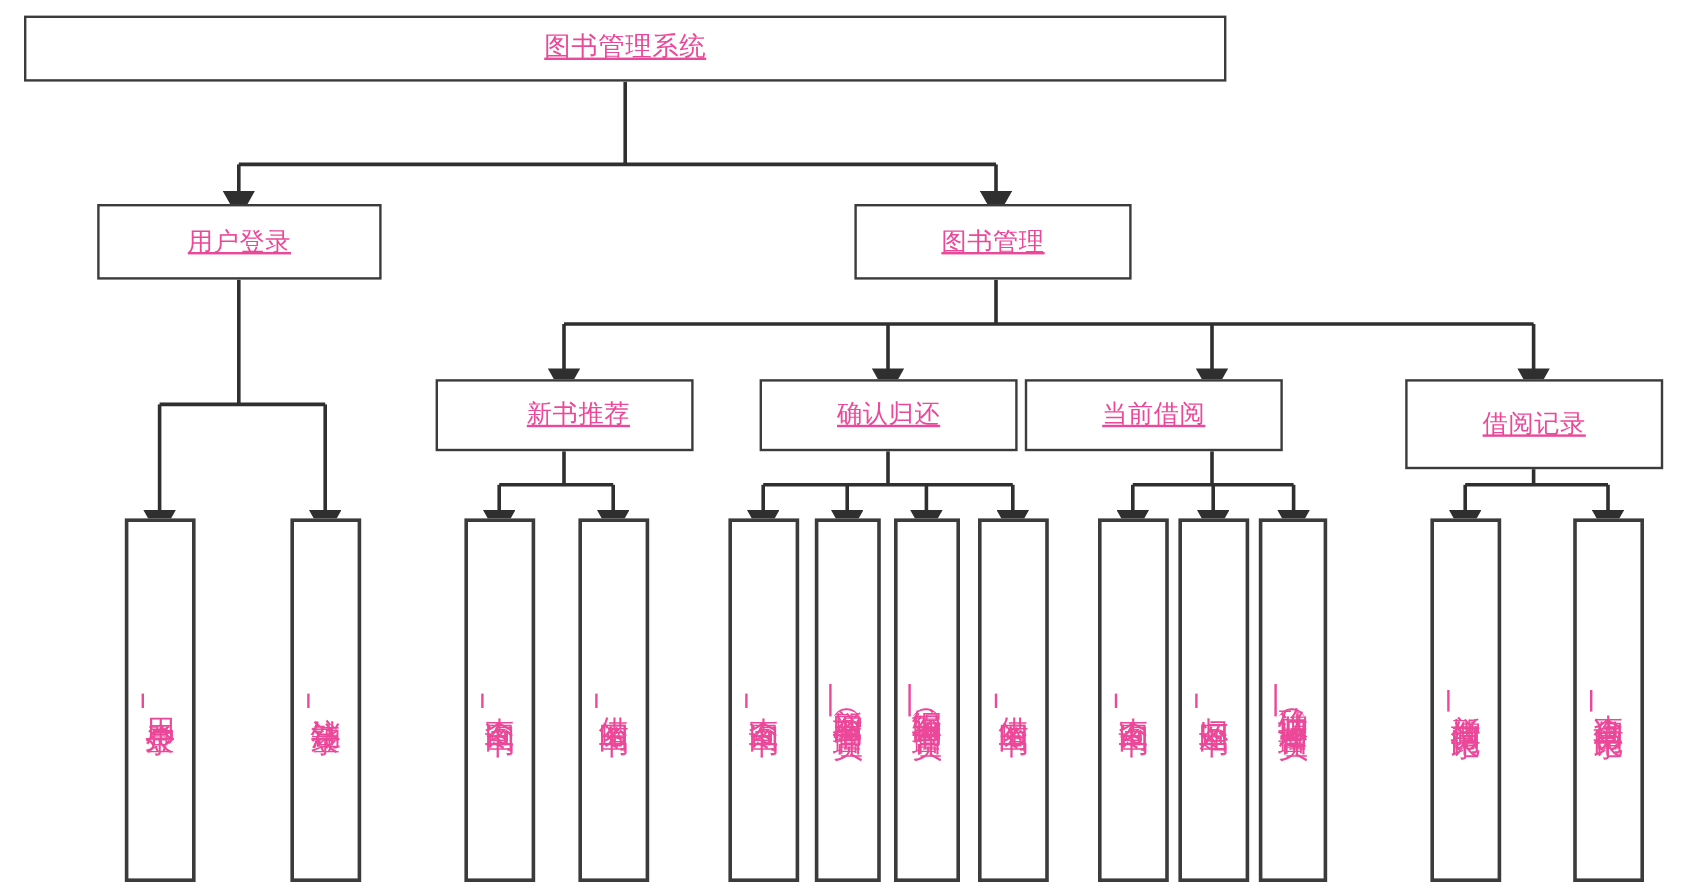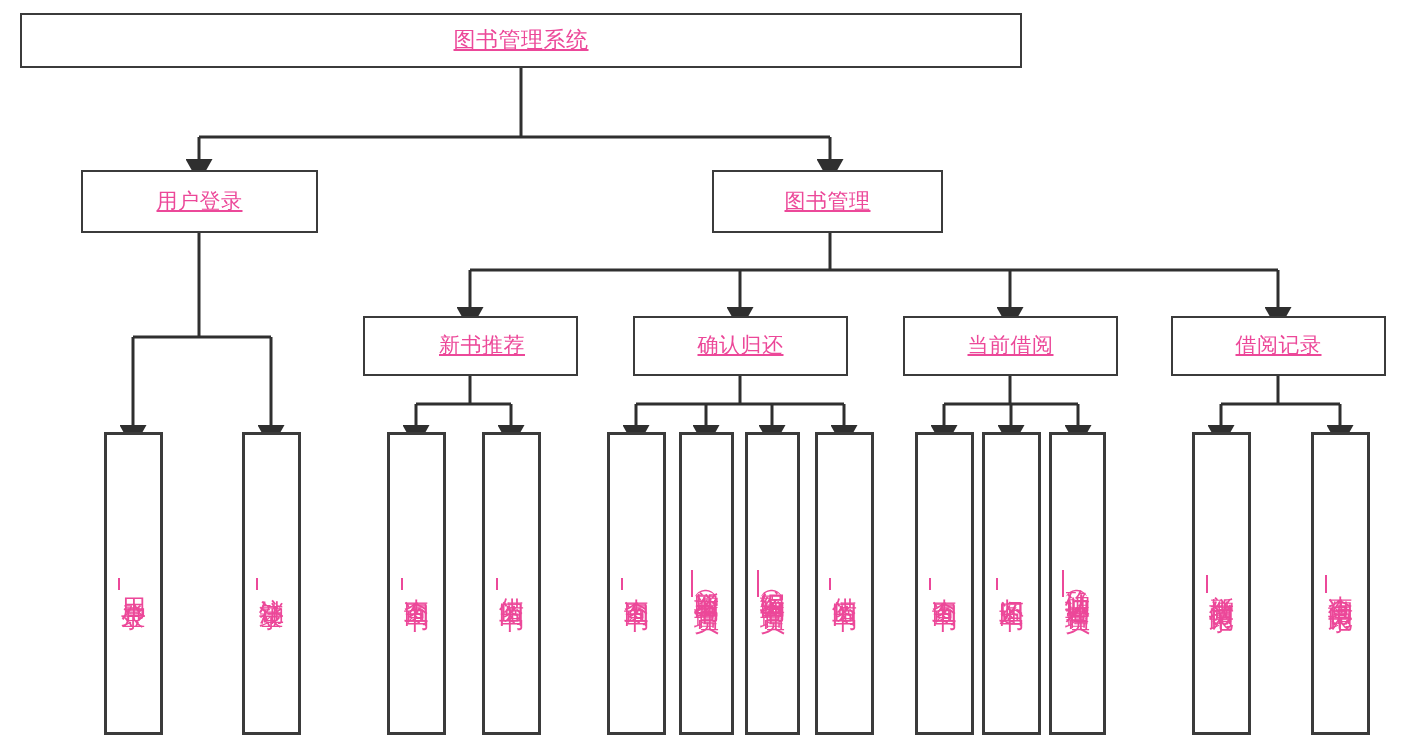--- a/index.html
+++ b/index.html
@@ -136,24 +136,24 @@
   <div class="node h-node" style="left:712px; top:170px; width:231px; height:63px;">
     <span class="lbl">图书管理</span>
   </div>
 
   <div class="node h-node" style="left:363px; top:316px; width:215px; height:60px;padding-left:23px;">
     <span class="lbl">新书推荐</span>
   </div>
   <div class="node h-node" style="left:633px; top:316px; width:215px; height:60px;">
     <span class="lbl">确认归还</span>
   </div>
-  <div class="node h-node" style="left:903px; top:316px; width:215px; height:60px;">
+  <div class="node h-node" style="left:854px; top:316px; width:215px; height:60px;">
     <span class="lbl">当前借阅</span>
   </div>
-  <div class="node h-node" style="left:1171px; top:316px; width:215px; height:60px;justify-content:center;">
+  <div class="node h-node" style="left:1171px; top:316px; width:215px; height:75px;justify-content:center;">
     <span class="lbl">借阅记录</span>
   </div>
 
   <div class="node v-node" style="left:104px; top:432px; width:59px; height:303px;">
     <span class="lbl">用户登录</span>
   </div>
   <div class="node v-node" style="left:242px; top:432px; width:59px; height:303px;">
     <span class="lbl">注销登录</span>
   </div>
 

